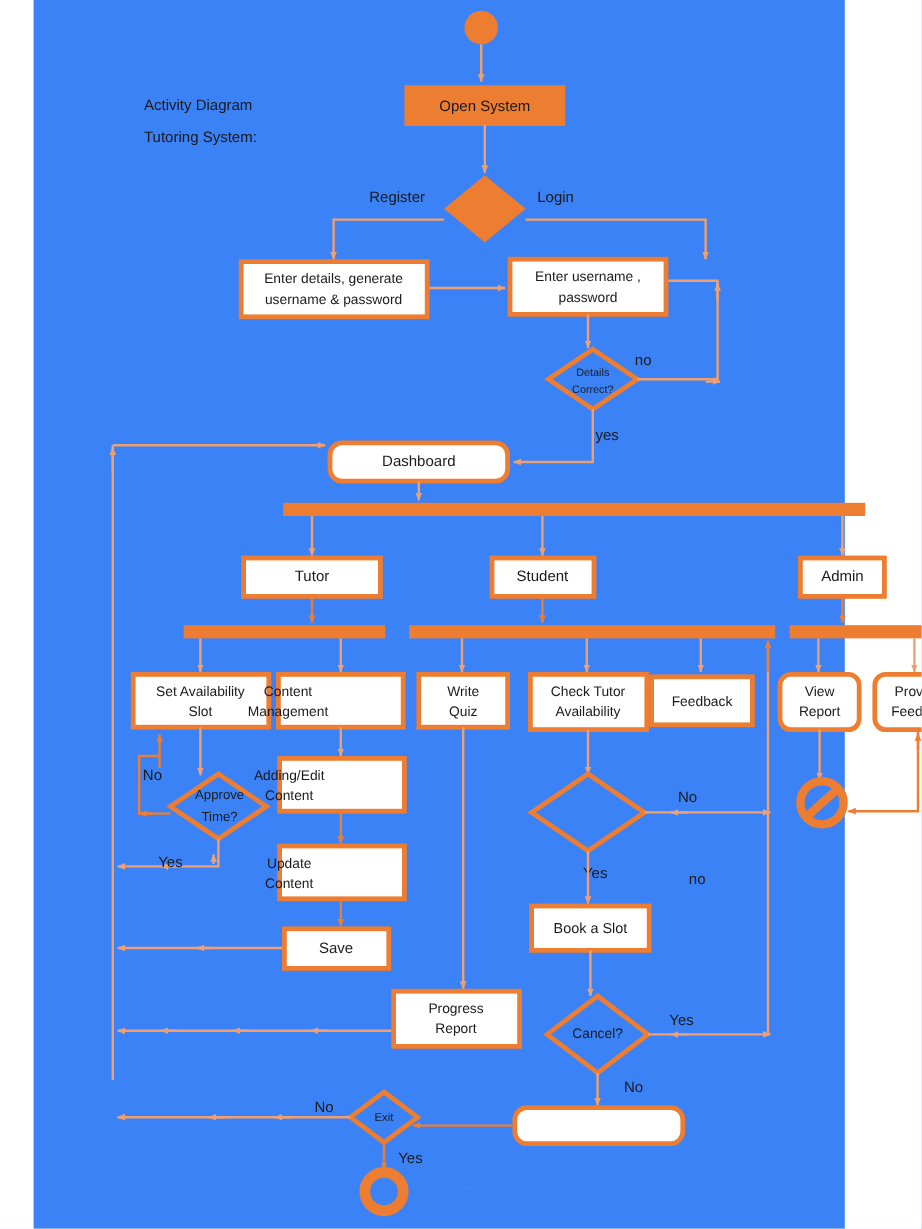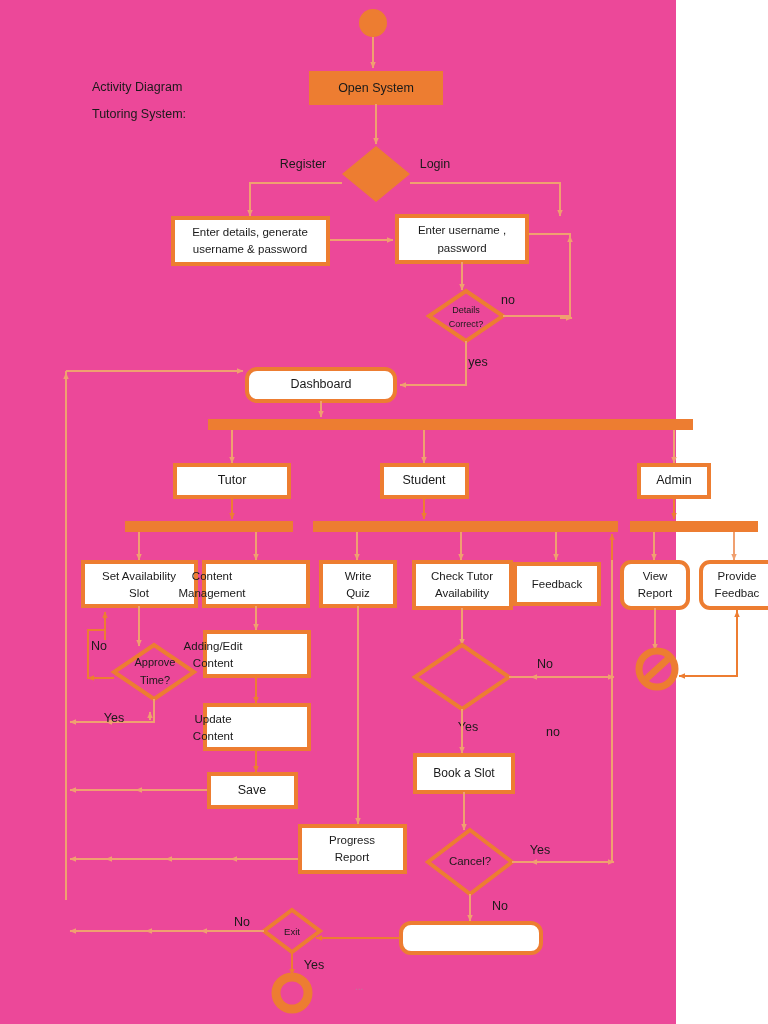--- a/index.html
+++ b/index.html
@@ -1,17 +1,17 @@
 <!DOCTYPE html>
 <html><head>
 <meta charset="utf-8">
 <style>
   html,body{margin:0;padding:0;background:#ffffff;}
   body{width:768px;height:1024px;font-family:"Liberation Sans",sans-serif;overflow:hidden;}
-  #stage{position:relative;width:676px;height:1024px;background:#ec4899;}
+  #stage{position:relative;width:676px;height:1024px;background:#3b82f6;margin-left:28px;}
   svg{display:block;}
   .nodetext{font-family:"Liberation Sans",sans-serif;fill:#1a1a1a;text-anchor:middle;dominant-baseline:middle;}
   .lbl{font-family:"Liberation Sans",sans-serif;fill:#1a1a1a;text-anchor:middle;dominant-baseline:middle;}
   .hdr{font-family:"Liberation Sans",sans-serif;fill:#1a1a1a;font-size:12.5px;dominant-baseline:middle;}
 </style>
 </head>
 <body>
 
 <div id="stage">
 <svg width="768" height="1024" viewBox="0 0 768 1024" xmlns="http://www.w3.org/2000/svg">

